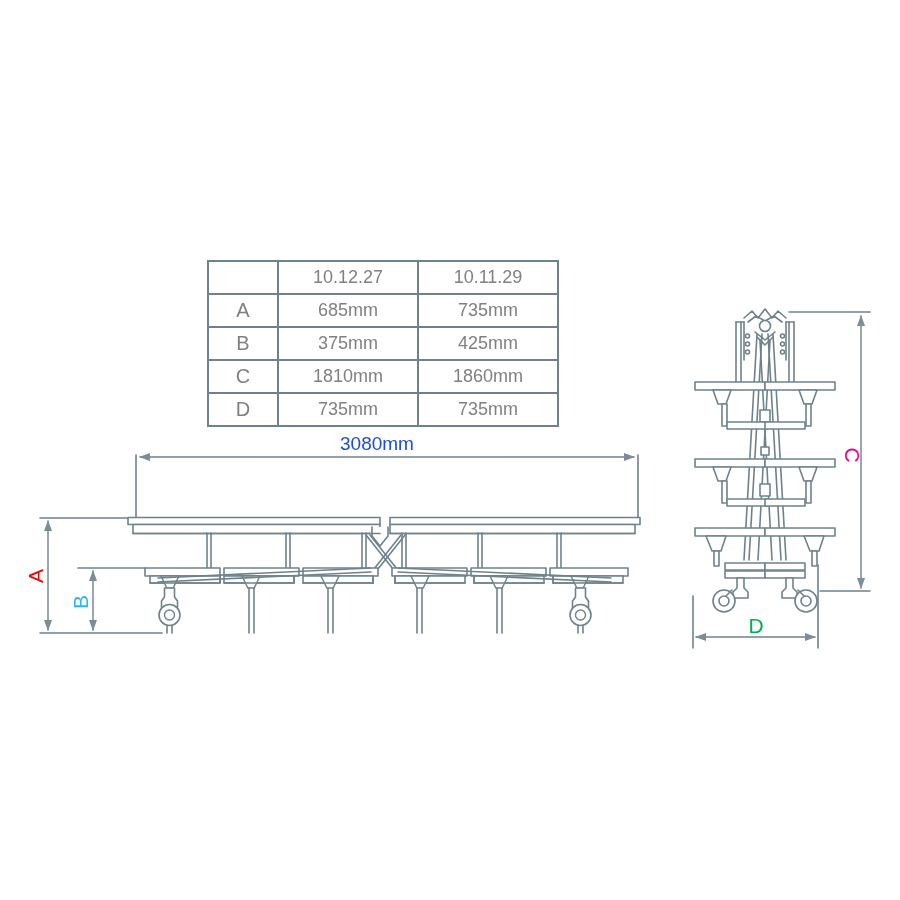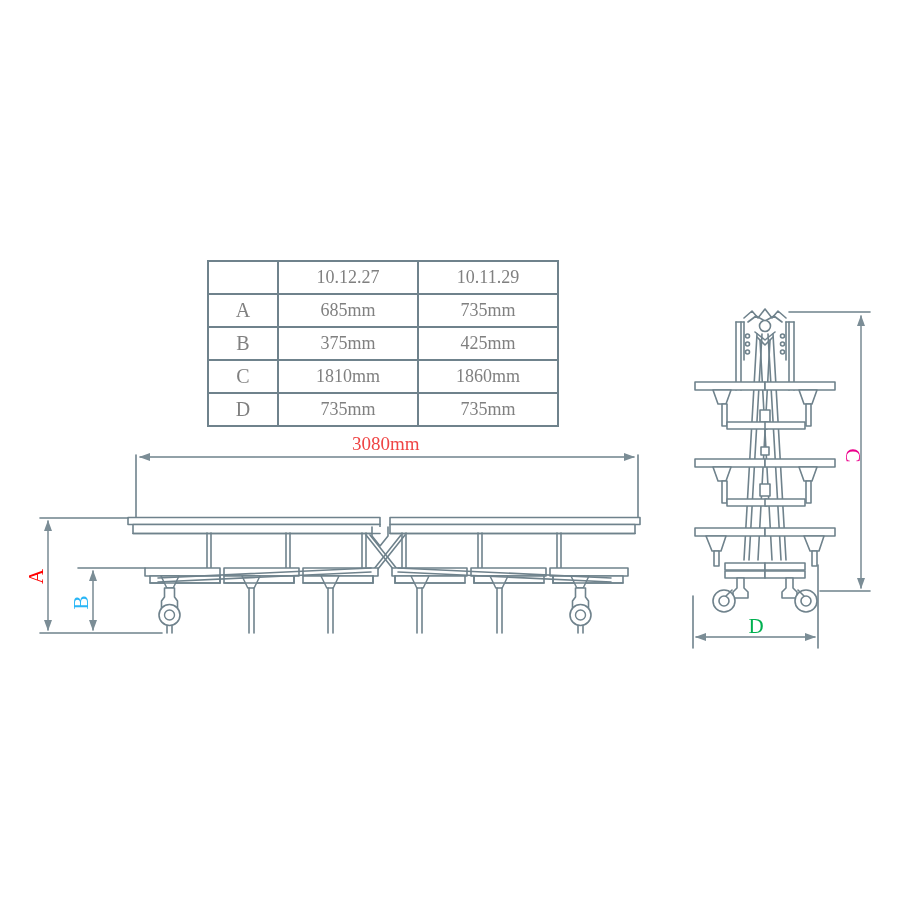--- a/index.html
+++ b/index.html
@@ -12,21 +12,20 @@
     height: 900px;
     font-family: "Liberation Sans", sans-serif;
     position: relative;
     overflow: hidden;
   }
   #stage {
     position: absolute;
     left: 0; top: 0;
     width: 900px;
     height: 900px;
-    font-family: Liberation Serif, serif;
   }
   svg.drawing {
     position: absolute;
     left: 0; top: 0;
     width: 900px;
     height: 900px;
     display: block;
   }
   .spec-table {
     position: absolute;
@@ -54,23 +53,22 @@
     width: 138px;
   }
   .lbl-a { color: #ff0000; }
   .lbl-b { color: #29b6f6; }
   .lbl-c { color: #ec008c; }
   .lbl-d { color: #00b050; }
 
   .dim-text {
     position: absolute;
     font-size: 19px;
-    color: #ef4444;
+    color: #1d4ed8;
     white-space: nowrap;
-    margin-left: 12px;
   }
   .dim-letter {
     position: absolute;
     font-size: 21px;
     font-weight: normal;
     white-space: nowrap;
   }
   .rot-cw { transform: rotate(90deg); transform-origin: center center; }
   .rot-ccw { transform: rotate(-90deg); transform-origin: center center; }
 </style>

